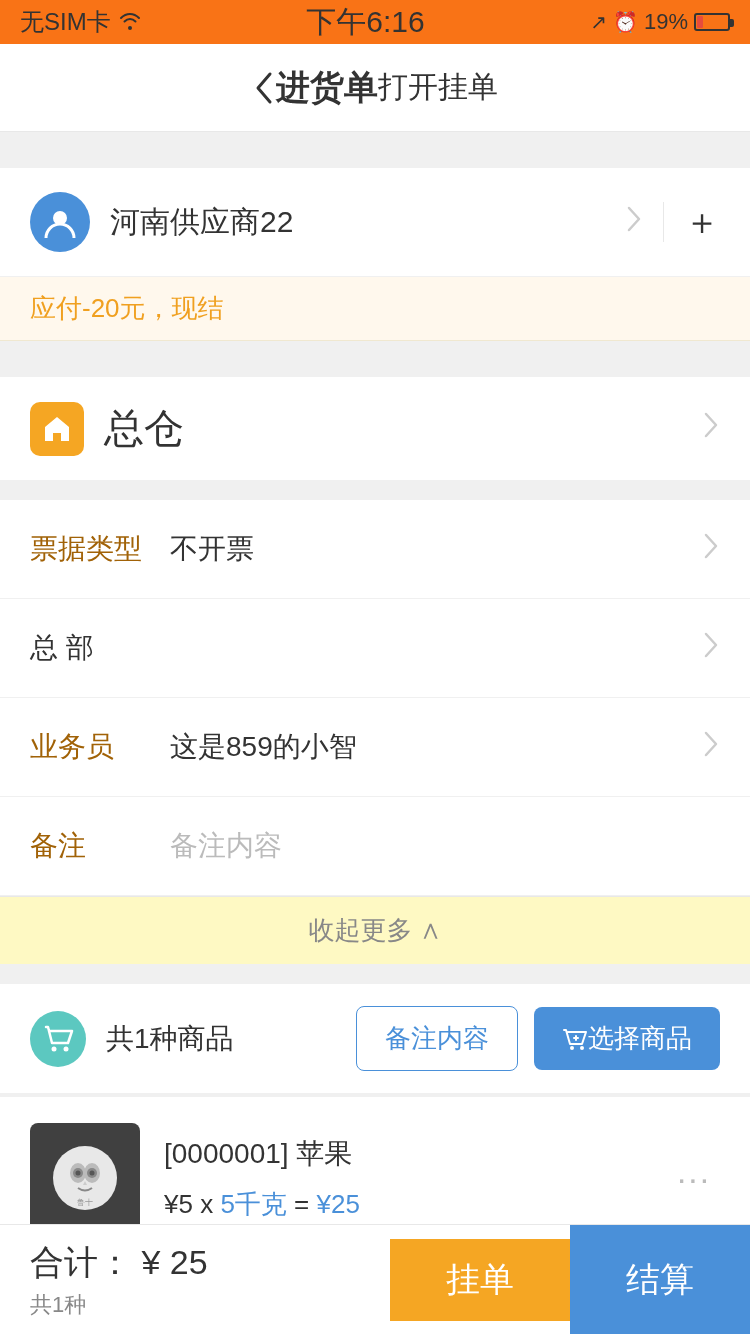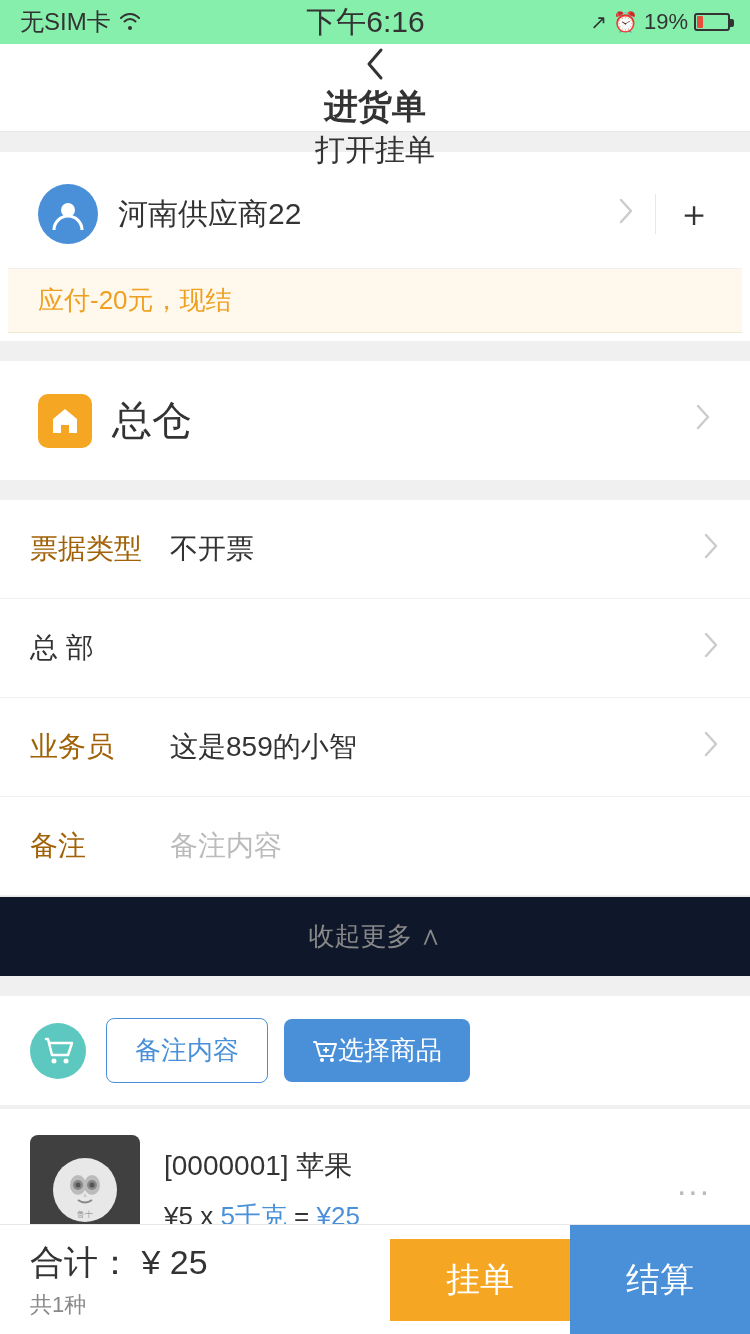--- a/index.html
+++ b/index.html
@@ -9,21 +9,21 @@
       min-height: 1334px;
       font-family: -apple-system, "PingFang SC", "Helvetica Neue", sans-serif;
       background: #f0f0f0;
       font-size: 28px;
       color: #333;
     }
 
     
     .status-bar {
       height: 44px;
-      background: #86efac;
+      background: #f97316;
       display: flex;
       align-items: center;
       justify-content: space-between;
       padding: 0 20px;
       font-size: 24px;
       color: #333;
     }
     .status-left { display: flex; align-items: center; gap: 8px; }
     .status-center { font-size: 30px; font-weight: 500; }
     .status-right { display: flex; align-items: center; gap: 6px; font-size: 22px; }
@@ -39,39 +39,39 @@
       position: absolute; left: 1px; top: 1px; bottom: 1px;
       width: 20%; background: #e74c3c; border-radius: 1px;
     }
 
     
     .nav-bar {
       height: 88px;
       background: #fff;
       display: flex;
       align-items: center;
-      justify-content: space-between;
+      justify-content: center;
       padding: 0 30px;
       border-bottom: 1px solid #e8e8e8;
-      flex-direction: column;
     }
     .nav-back {
       font-size: 36px; color: #333; cursor: pointer;
       display: flex; align-items: center;
     }
     .nav-title { font-size: 34px; font-weight: 600; color: #333; }
     .nav-action { font-size: 30px; color: #333; cursor: pointer; }
 
     
     .section-gap { height: 20px; background: #f0f0f0; }
 
     
     .card-section {
       background: #fff;
-      padding: 8px;
+      padding: 0;
+      margin-top: 16px;
     }
 
     
     .supplier-row {
       display: flex;
       align-items: center;
       padding: 24px 30px;
       border-bottom: 1px solid #f0f0f0;
     }
     .supplier-avatar {
@@ -119,25 +119,25 @@
       min-height: 90px;
     }
     .form-label {
       width: 140px; font-size: 28px; color: #a16207; flex-shrink: 0;
     }
     .form-value { flex: 1; font-size: 28px; color: #333; }
     .form-value.placeholder { color: #bbb; }
 
     
     .collapse-bar {
-      background: #0f172a;
+      background: #fef9c3;
       display: flex;
       align-items: center;
       justify-content: center;
-      padding: 22px;
+      padding: 16px;
       font-size: 26px;
       color: #888;
       cursor: pointer;
       border-top: 1px solid #e8e8e8;
     }
 
     
     .product-header {
       background: #fff;
       display: flex;
@@ -338,20 +338,21 @@
   </div>
 
   <div class="product-header" style="margin-top:20px; border-bottom: 1px solid #f0f0f0;">
     <div class="product-cart-icon">
       <svg width="32" height="28" viewBox="0 0 32 28" fill="none">
         <path d="M4 2H6L10 18H26L30 6H8" stroke="white" stroke-width="2.5" stroke-linecap="round" stroke-linejoin="round" fill="none"></path>
         <circle cx="12" cy="24" r="2.5" fill="white"></circle>
         <circle cx="24" cy="24" r="2.5" fill="white"></circle>
       </svg>
     </div>
+    <span class="product-count">共1种商品</span>
     <button class="btn-outline">备注内容</button>
     <button class="btn-primary">
       <svg width="26" height="22" viewBox="0 0 26 22" fill="none">
         <path d="M2 2H4L8 16H20L24 4H6" stroke="white" stroke-width="2" stroke-linecap="round" stroke-linejoin="round" fill="none"></path>
         <circle cx="10" cy="20" r="2" fill="white"></circle>
         <circle cx="20" cy="20" r="2" fill="white"></circle>
         <path d="M14 8v4M12 10h4" stroke="white" stroke-width="2" stroke-linecap="round"></path>
       </svg>
       <span>选择商品</span>
     </button>

